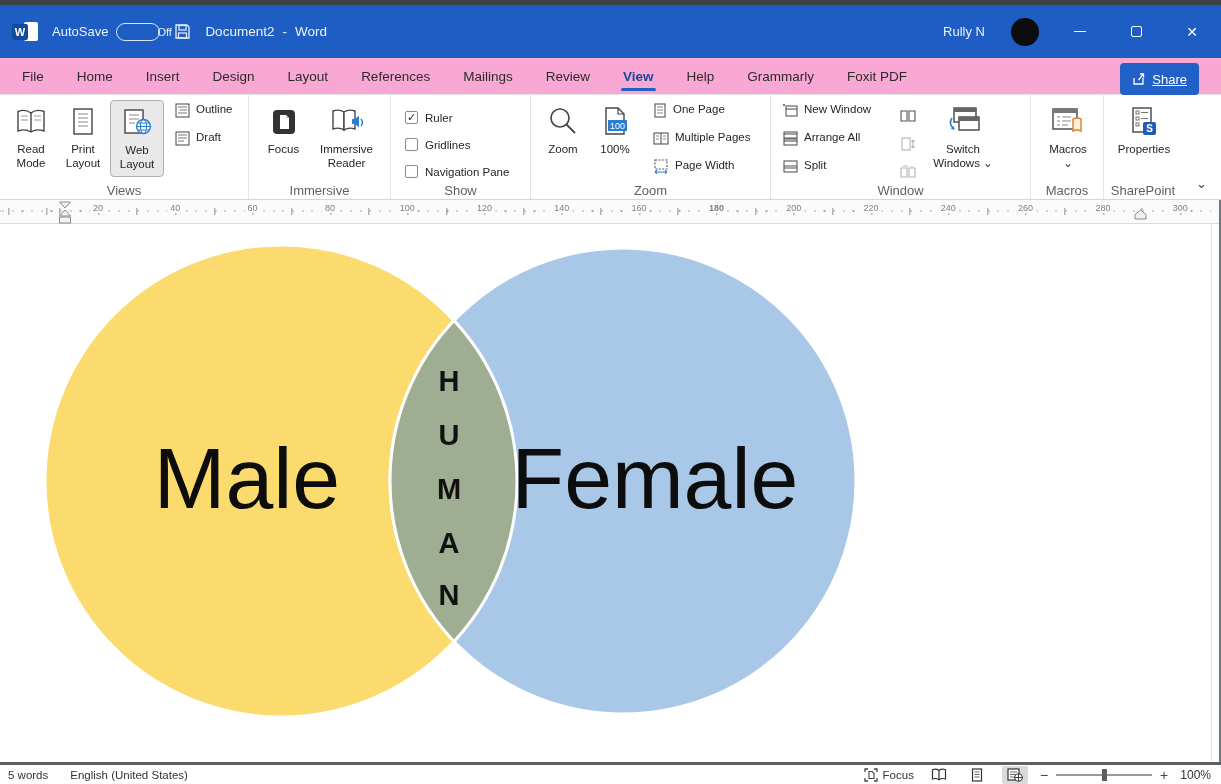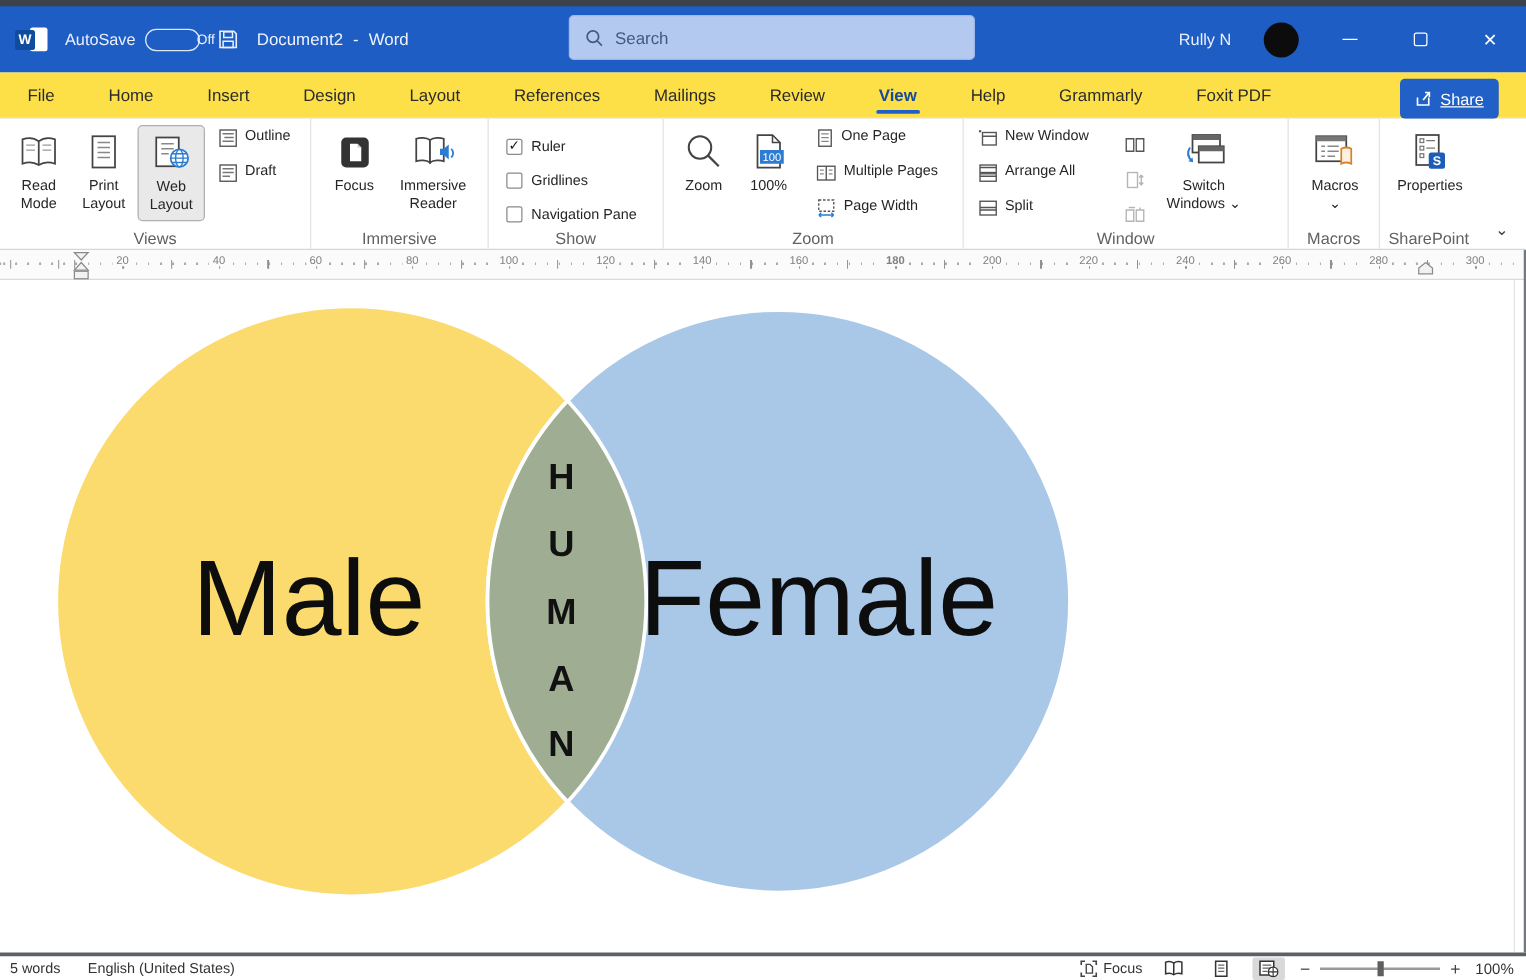--- a/index.html
+++ b/index.html
@@ -21,21 +21,21 @@
   .save-btn svg { display:block; }
   .doc-title { display:flex; gap:8px; color:#eef3fd; font-size:13.5px; }
   .searchbox { position:absolute; left:455px; top:12px; width:325px; height:36px; background:#b4c9ef; border:1px solid #9db8e8; border-radius:4px; display:flex; align-items:center; padding:0 12px; gap:9px; color:#44597e; font-size:13.5px; }
   .tb-right { position:absolute; right:14px; top:5px; height:53px; display:flex; align-items:center; gap:26px; color:#eaf0fc; font-size:13px; }
   .avatar { width:28px; height:28px; border-radius:50%; background:#0c0c0c; }
   .wc { width:30px; height:30px; display:flex; align-items:center; justify-content:center; color:#fff; font-size:14px; }
   .wc .maxbox { width:11px; height:11px; border:1.4px solid #fff; border-radius:2px; }
   .wc .minbar { width:12px; height:1.6px; background:#fff; }
 
   
-  .menubar { position:absolute; left:0; top:58px; width:1221px; height:37px; background:#fde047; border-bottom:1px solid #e6e6e6; display:flex; align-items:center; padding-left:20px; gap:39px; }
+  .menubar { position:absolute; left:0; top:58px; width:1221px; height:37px; background:#f9a8d4; border-bottom:1px solid #e6e6e6; display:flex; align-items:center; padding-left:20px; gap:29px; }
   .mtab { font-size:13.5px; color:#2b2b2b; position:relative; padding:9px 2px; cursor:default; }
   .mtab.active { color:#174a9b; font-weight:bold; }
   .mtab.active::after { content:""; position:absolute; left:0; right:0; bottom:2px; height:3px; border-radius:2px; background:var(--accent_blue,#2160C7); }
   .share-btn { position:absolute; right:22px; top:5px; height:27px; background:var(--accent_blue,#2160C7); color:#fff; border-radius:4px; display:flex; align-items:center; gap:6px; padding:16px 12px; font-size:13px;text-decoration:underline; }
 
   
   .ribbon { position:absolute; left:0; top:95px; width:1221px; height:105px; background:#fff; border-bottom:1px solid #d6d6d6; display:flex; }
   .rgroup { position:relative; border-right:1px solid #e4e4e4; padding:5px 4px 14px 6px; }
   .glabel { position:absolute; left:0; right:0; bottom:1px; text-align:center; font-size:13px; color:#616161;margin-top:20px; }
   .grow { display:flex; align-items:flex-start; height:100%; }
@@ -108,29 +108,20 @@
             <path d="M2 2 h11 l2 2 v11 h-13 z" fill="none" stroke="#eaf0fc" stroke-width="1.3"></path>
             <rect x="5" y="2.5" width="7" height="4.5" fill="none" stroke="#eaf0fc" stroke-width="1.2"></rect>
             <rect x="4.5" y="10" width="8" height="5" fill="none" stroke="#eaf0fc" stroke-width="1.2"></rect>
           </svg>
       </span>
       <div class="doc-title">
         <span>Document2</span>
         <span>-</span>
         <span>Word</span>
       </div>
-    </div>
-    <div class="searchbox">
-      <span>
-        <svg width="15" height="15" viewBox="0 0 15 15">
-            <circle cx="6.3" cy="6.3" r="4.6" fill="none" stroke="#44597e" stroke-width="1.4"></circle>
-            <line x1="9.8" y1="9.8" x2="13.5" y2="13.5" stroke="#44597e" stroke-width="1.4"></line>
-          </svg>
-      </span>
-      <span>Search</span>
     </div>
     <div class="tb-right">
       <span>Rully N</span>
       <span class="avatar"></span>
       <span class="wc">
           <span class="minbar"></span>
         </span>
       <span class="wc">
           <span class="maxbox"></span>
         </span>

